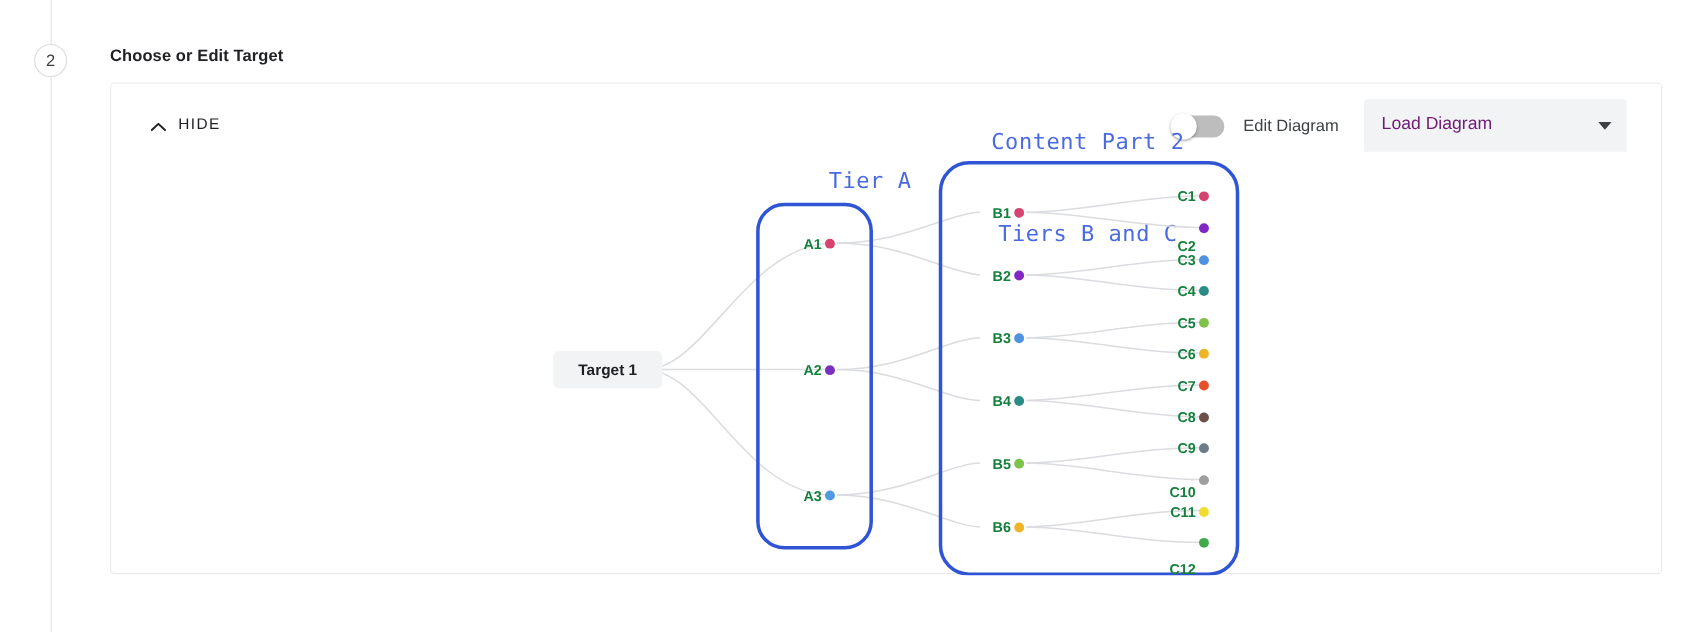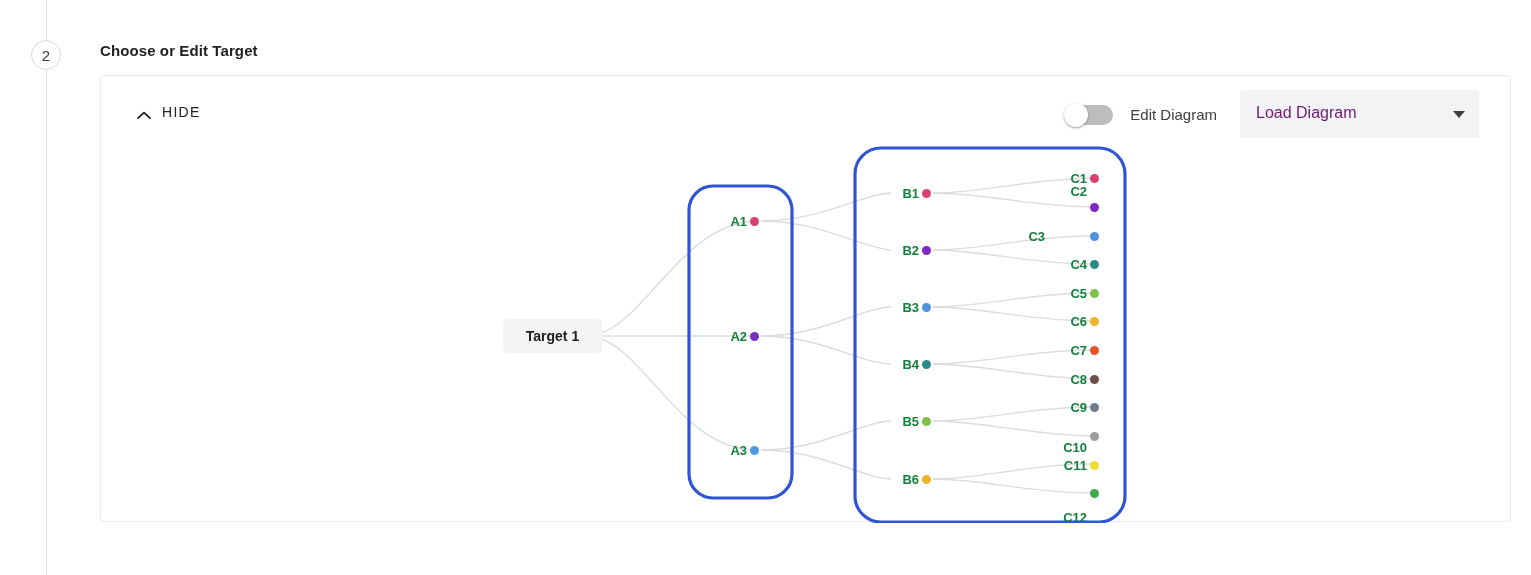--- a/index.html
+++ b/index.html
@@ -223,20 +223,25 @@
       <span class="edit-label">Edit Diagram</span>
       <span class="select-box">
         <span class="sel-text">Load Diagram</span>
         <span class="caret"></span>
       </span>
     </div>
 
     <div class="diagram">
 
       <div class="grp-title" style="left:555px; top:18px; width:270px;">
+        <div>Tier A</div>
+      </div>
+      <div class="grp-title" style="left:753px; top:-18px; width:270px;">
+        <div>Content Part 2</div>
+        <div>Tiers B and C</div>
       </div>
 
       <svg width="1411" height="447" viewBox="0 0 1411 447" xmlns="http://www.w3.org/2000/svg" style="position:absolute; left:0; top:0;">
         <g fill="none" stroke="#dadce0" stroke-width="1.4">
 
           <path d="M485,260 C540,260 575,150 653,145"></path>
           <path d="M485,260 C540,260 575,260 653,260"></path>
           <path d="M485,260 C540,260 575,372 653,374"></path>
 
           <path d="M660,145 C720,145 760,118 790,117"></path>
@@ -311,25 +316,25 @@
       <div>
         <span class="node-label" style="left:768px; top:396px; width:50px;">B6</span>
         <span class="node-dot" style="left:821px; top:399px; background:#f0b429;"></span>
       </div>
 
       <div>
         <span class="node-label" style="left:930px; top:95px; width:56px;">C1</span>
         <span class="node-dot" style="left:989px; top:98px; background:#d6436e;"></span>
       </div>
       <div>
-        <span class="node-label" style="left:930px; top:108px; width:56px;">C2</span>
+        <span class="node-label" style="left:930px; top:140px; width:56px;">C2</span>
         <span class="node-dot" style="left:989px; top:127px; background:#8127c4;"></span>
       </div>
       <div>
-        <span class="node-label" style="left:888px; top:153px; width:56px;">C3</span>
+        <span class="node-label" style="left:930px; top:153px; width:56px;">C3</span>
         <span class="node-dot" style="left:989px; top:156px; background:#4f92e0;"></span>
       </div>
       <div>
         <span class="node-label" style="left:930px; top:181px; width:56px;">C4</span>
         <span class="node-dot" style="left:989px; top:184px; background:#2b8c87;"></span>
       </div>
       <div>
         <span class="node-label" style="left:930px; top:210px; width:56px;">C5</span>
         <span class="node-dot" style="left:989px; top:213px; background:#7fc24a;"></span>
       </div>

